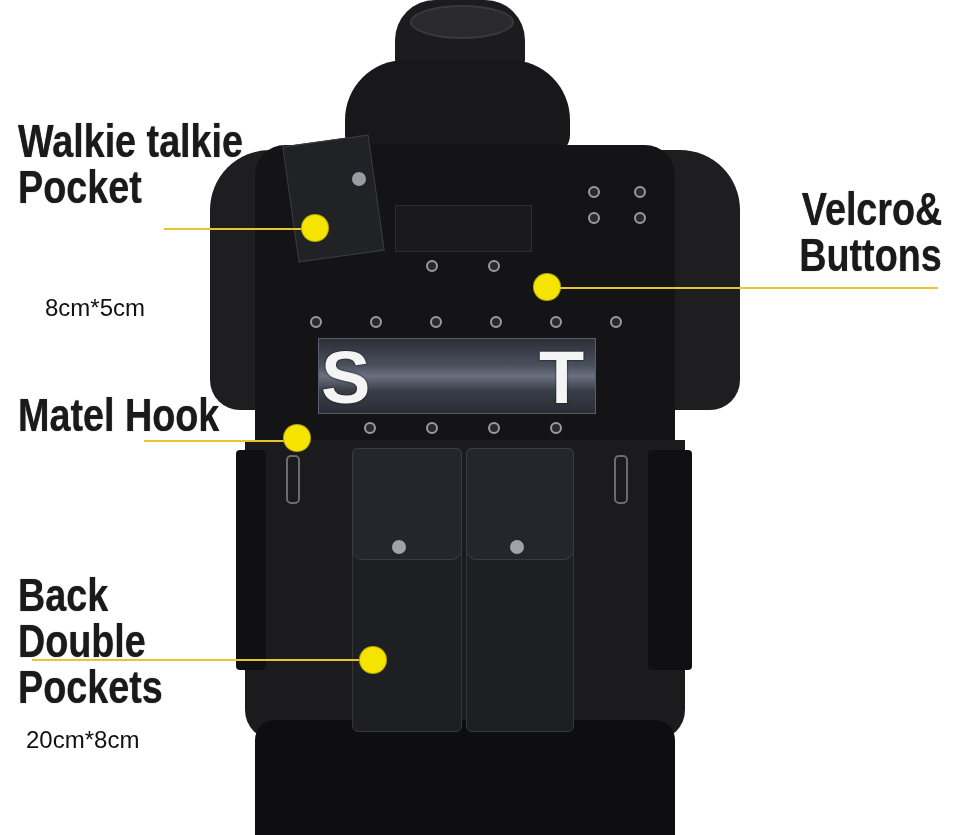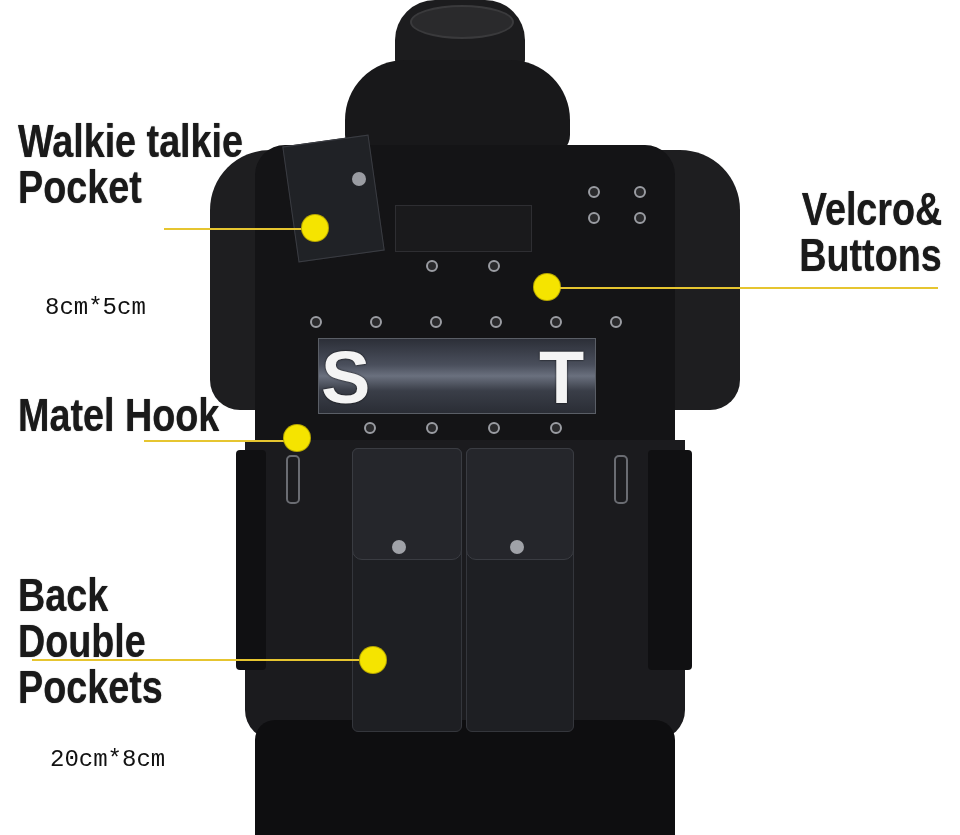--- a/index.html
+++ b/index.html
@@ -12,21 +12,21 @@
   .part { position:absolute; }
 
   
   .label-title {
     position:absolute; font-family:"Liberation Sans", sans-serif; font-weight:bold;
     color:#1a1a1a; letter-spacing:0px; line-height:1.0;
     transform:scaleX(0.82); transform-origin:left top;
     text-shadow:0 0 1px #555;
   }
   .label-title.right { transform-origin:right top; text-align:right; }
-  .label-dim { position:absolute; font-family:Liberation Mono, monospace; color:#111; font-size:24px; }
+  .label-dim { position:absolute; font-family:Liberation Sans, sans-serif; color:#111; font-size:24px; }
   .leader { position:absolute; height:2px; background:#e6c530; }
   .dot { position:absolute; width:26px; height:26px; border-radius:50%; background:#f5e400; box-shadow:0 0 0 1px #b8a800; }
 
   .patch { position:absolute; left:318px; top:338px; width:276px; height:74px; background:linear-gradient(#2c2f38,#4a4f5c 35%,#6a707e 50%,#3a3e48 70%,#2a2d35); border:1px solid #5a5e66; }
   .patch-letter { position:absolute; top:-4px; font-family:"Liberation Sans", sans-serif; font-weight:bold; font-size:74px; color:#f4f4f4; text-shadow:0 0 2px #000; }
   .snap { position:absolute; width:12px; height:12px; border-radius:50%; border:2px solid #9a9ca2; background:#2a2a2c; box-sizing:border-box; }
 </style>
 </head>
 <body>
 
@@ -107,16 +107,16 @@
     <div class="leader" style="left:144px;top:440px;width:140px;"></div>
     <div class="dot" style="left:284px;top:425px;"></div>
   </div>
 
   <div>
     <div class="label-title" style="left:18px;top:572px;font-size:46px;">Back</div>
     <div class="label-title" style="left:18px;top:618px;font-size:46px;">Double</div>
     <div class="label-title" style="left:18px;top:664px;font-size:46px;">Pockets</div>
     <div class="leader" style="left:32px;top:659px;width:330px;"></div>
     <div class="dot" style="left:360px;top:647px;"></div>
-    <div class="label-dim" style="left:26px;top:746px;margin-left:24px;">20cm*8cm</div>
+    <div class="label-dim" style="left:26px;top:726px;">20cm*8cm</div>
   </div>
 
 </div>
 
 </body></html>

